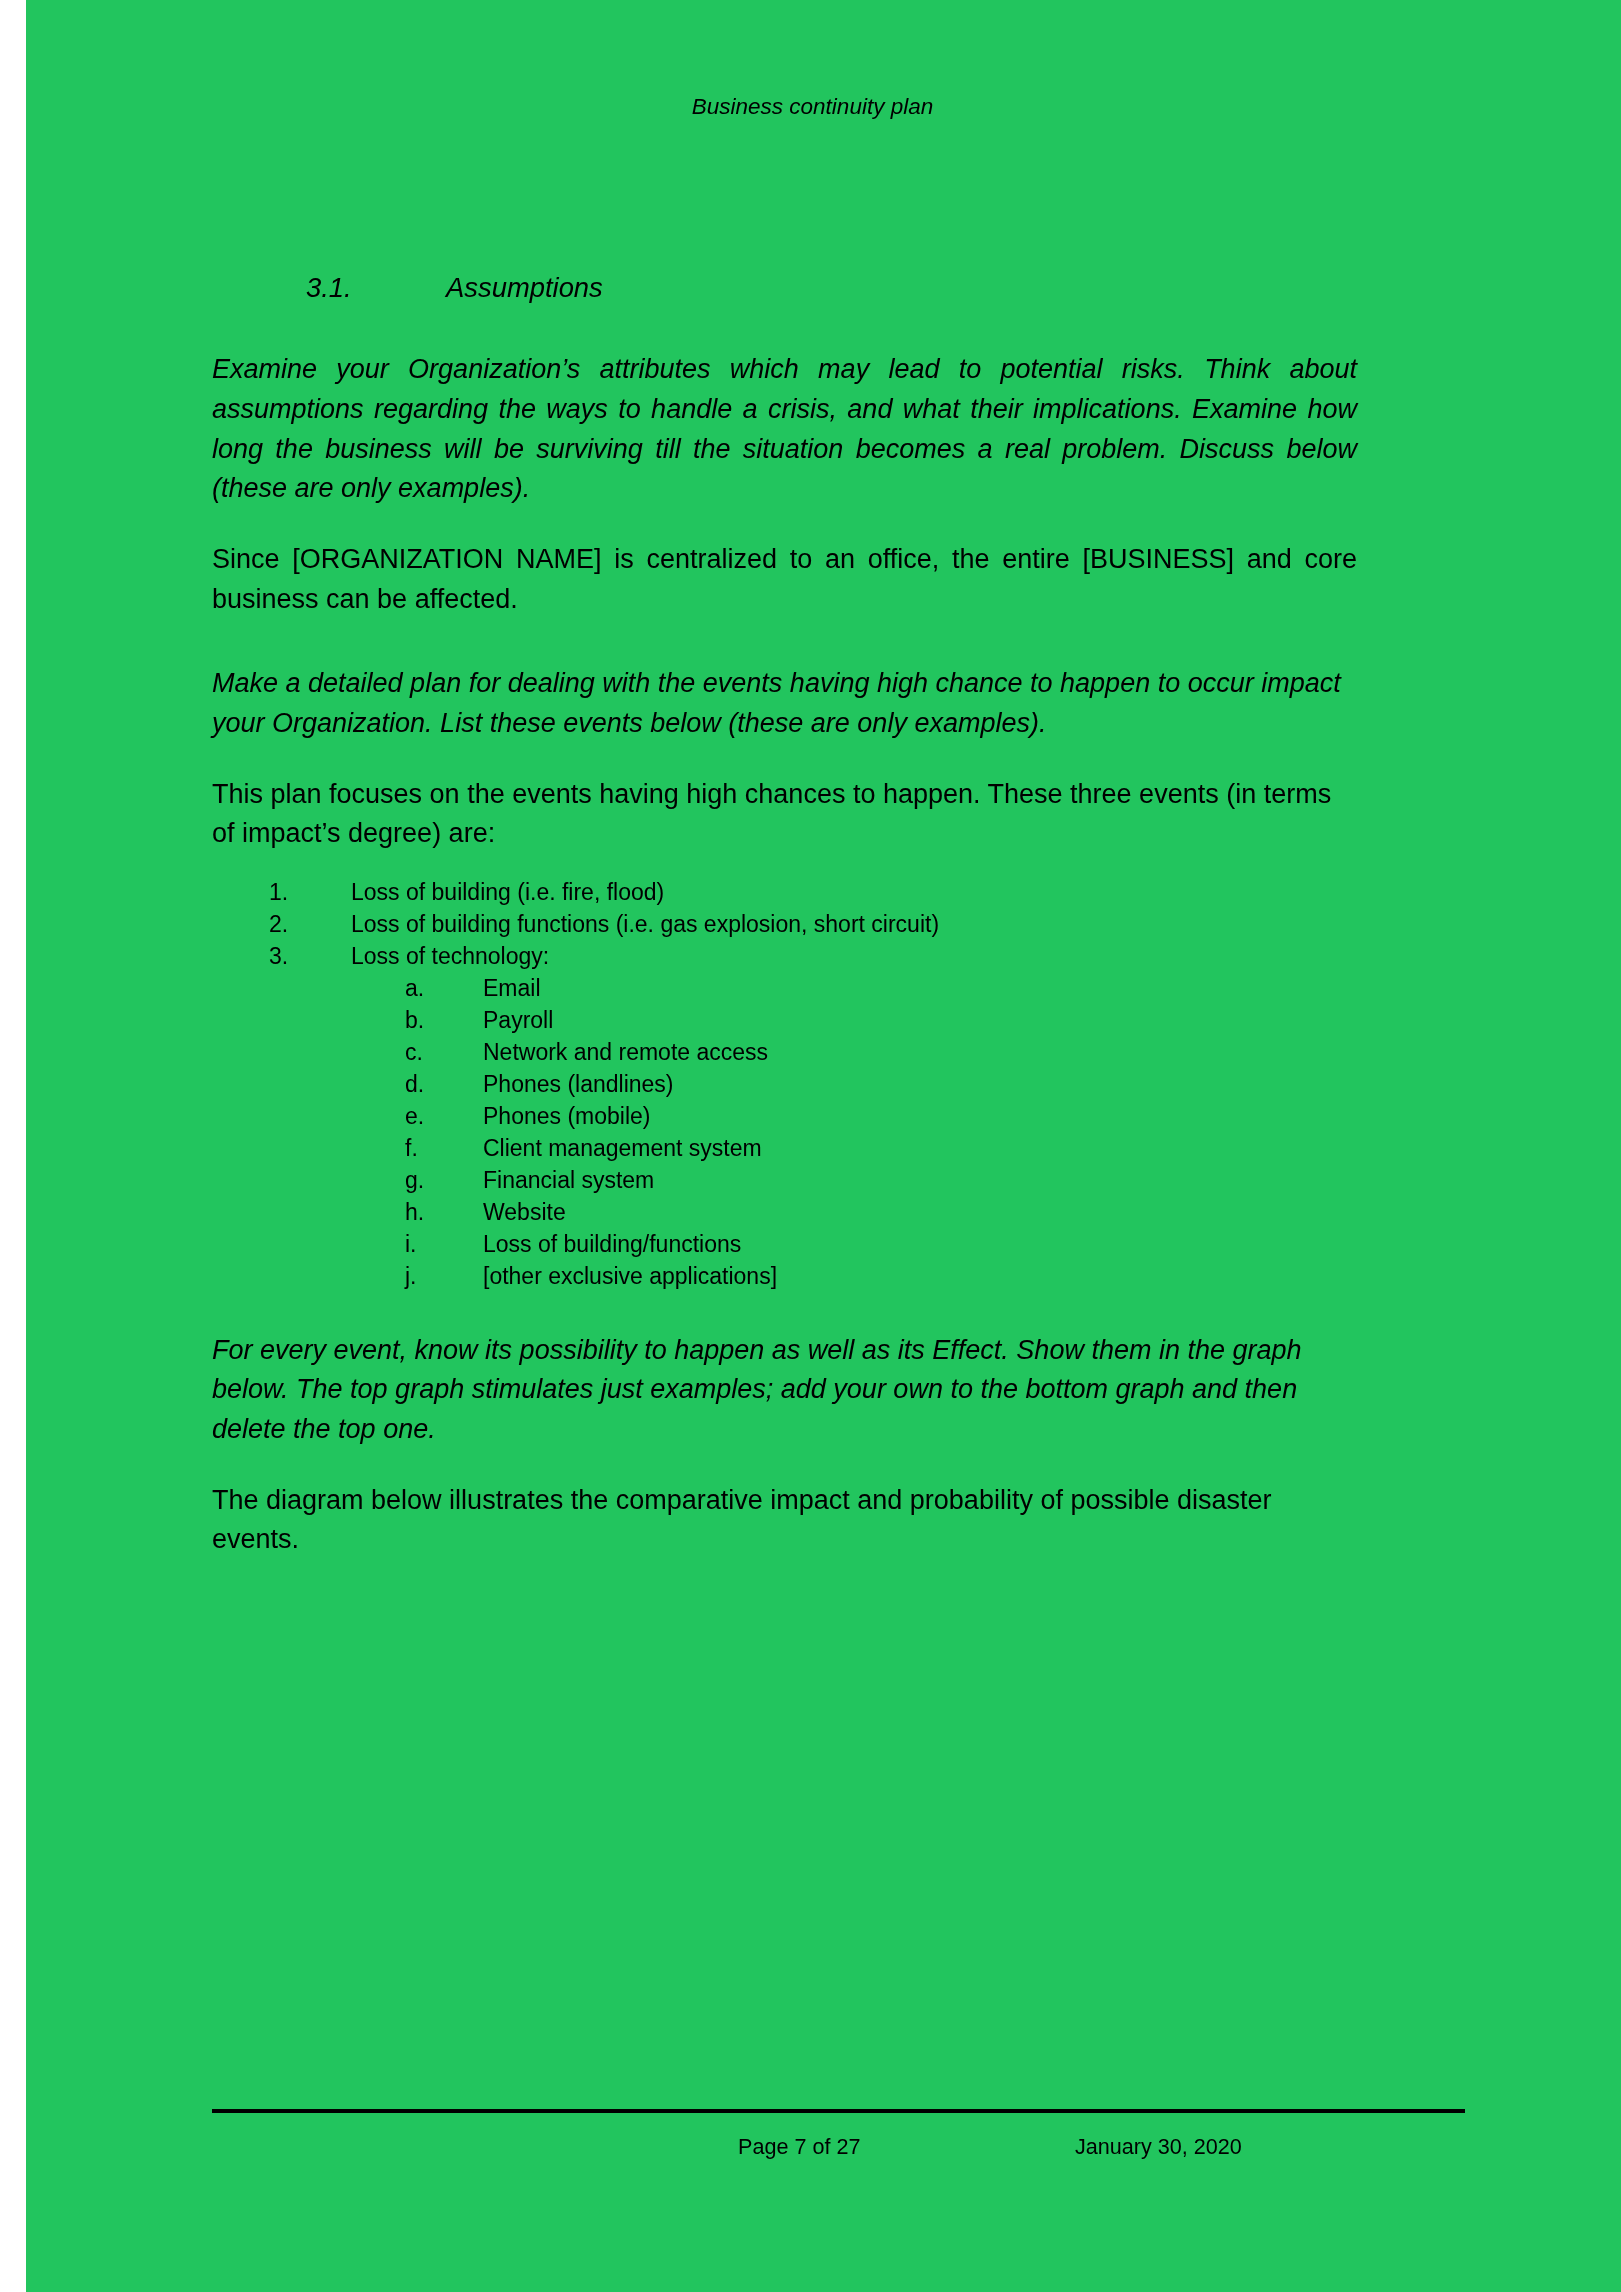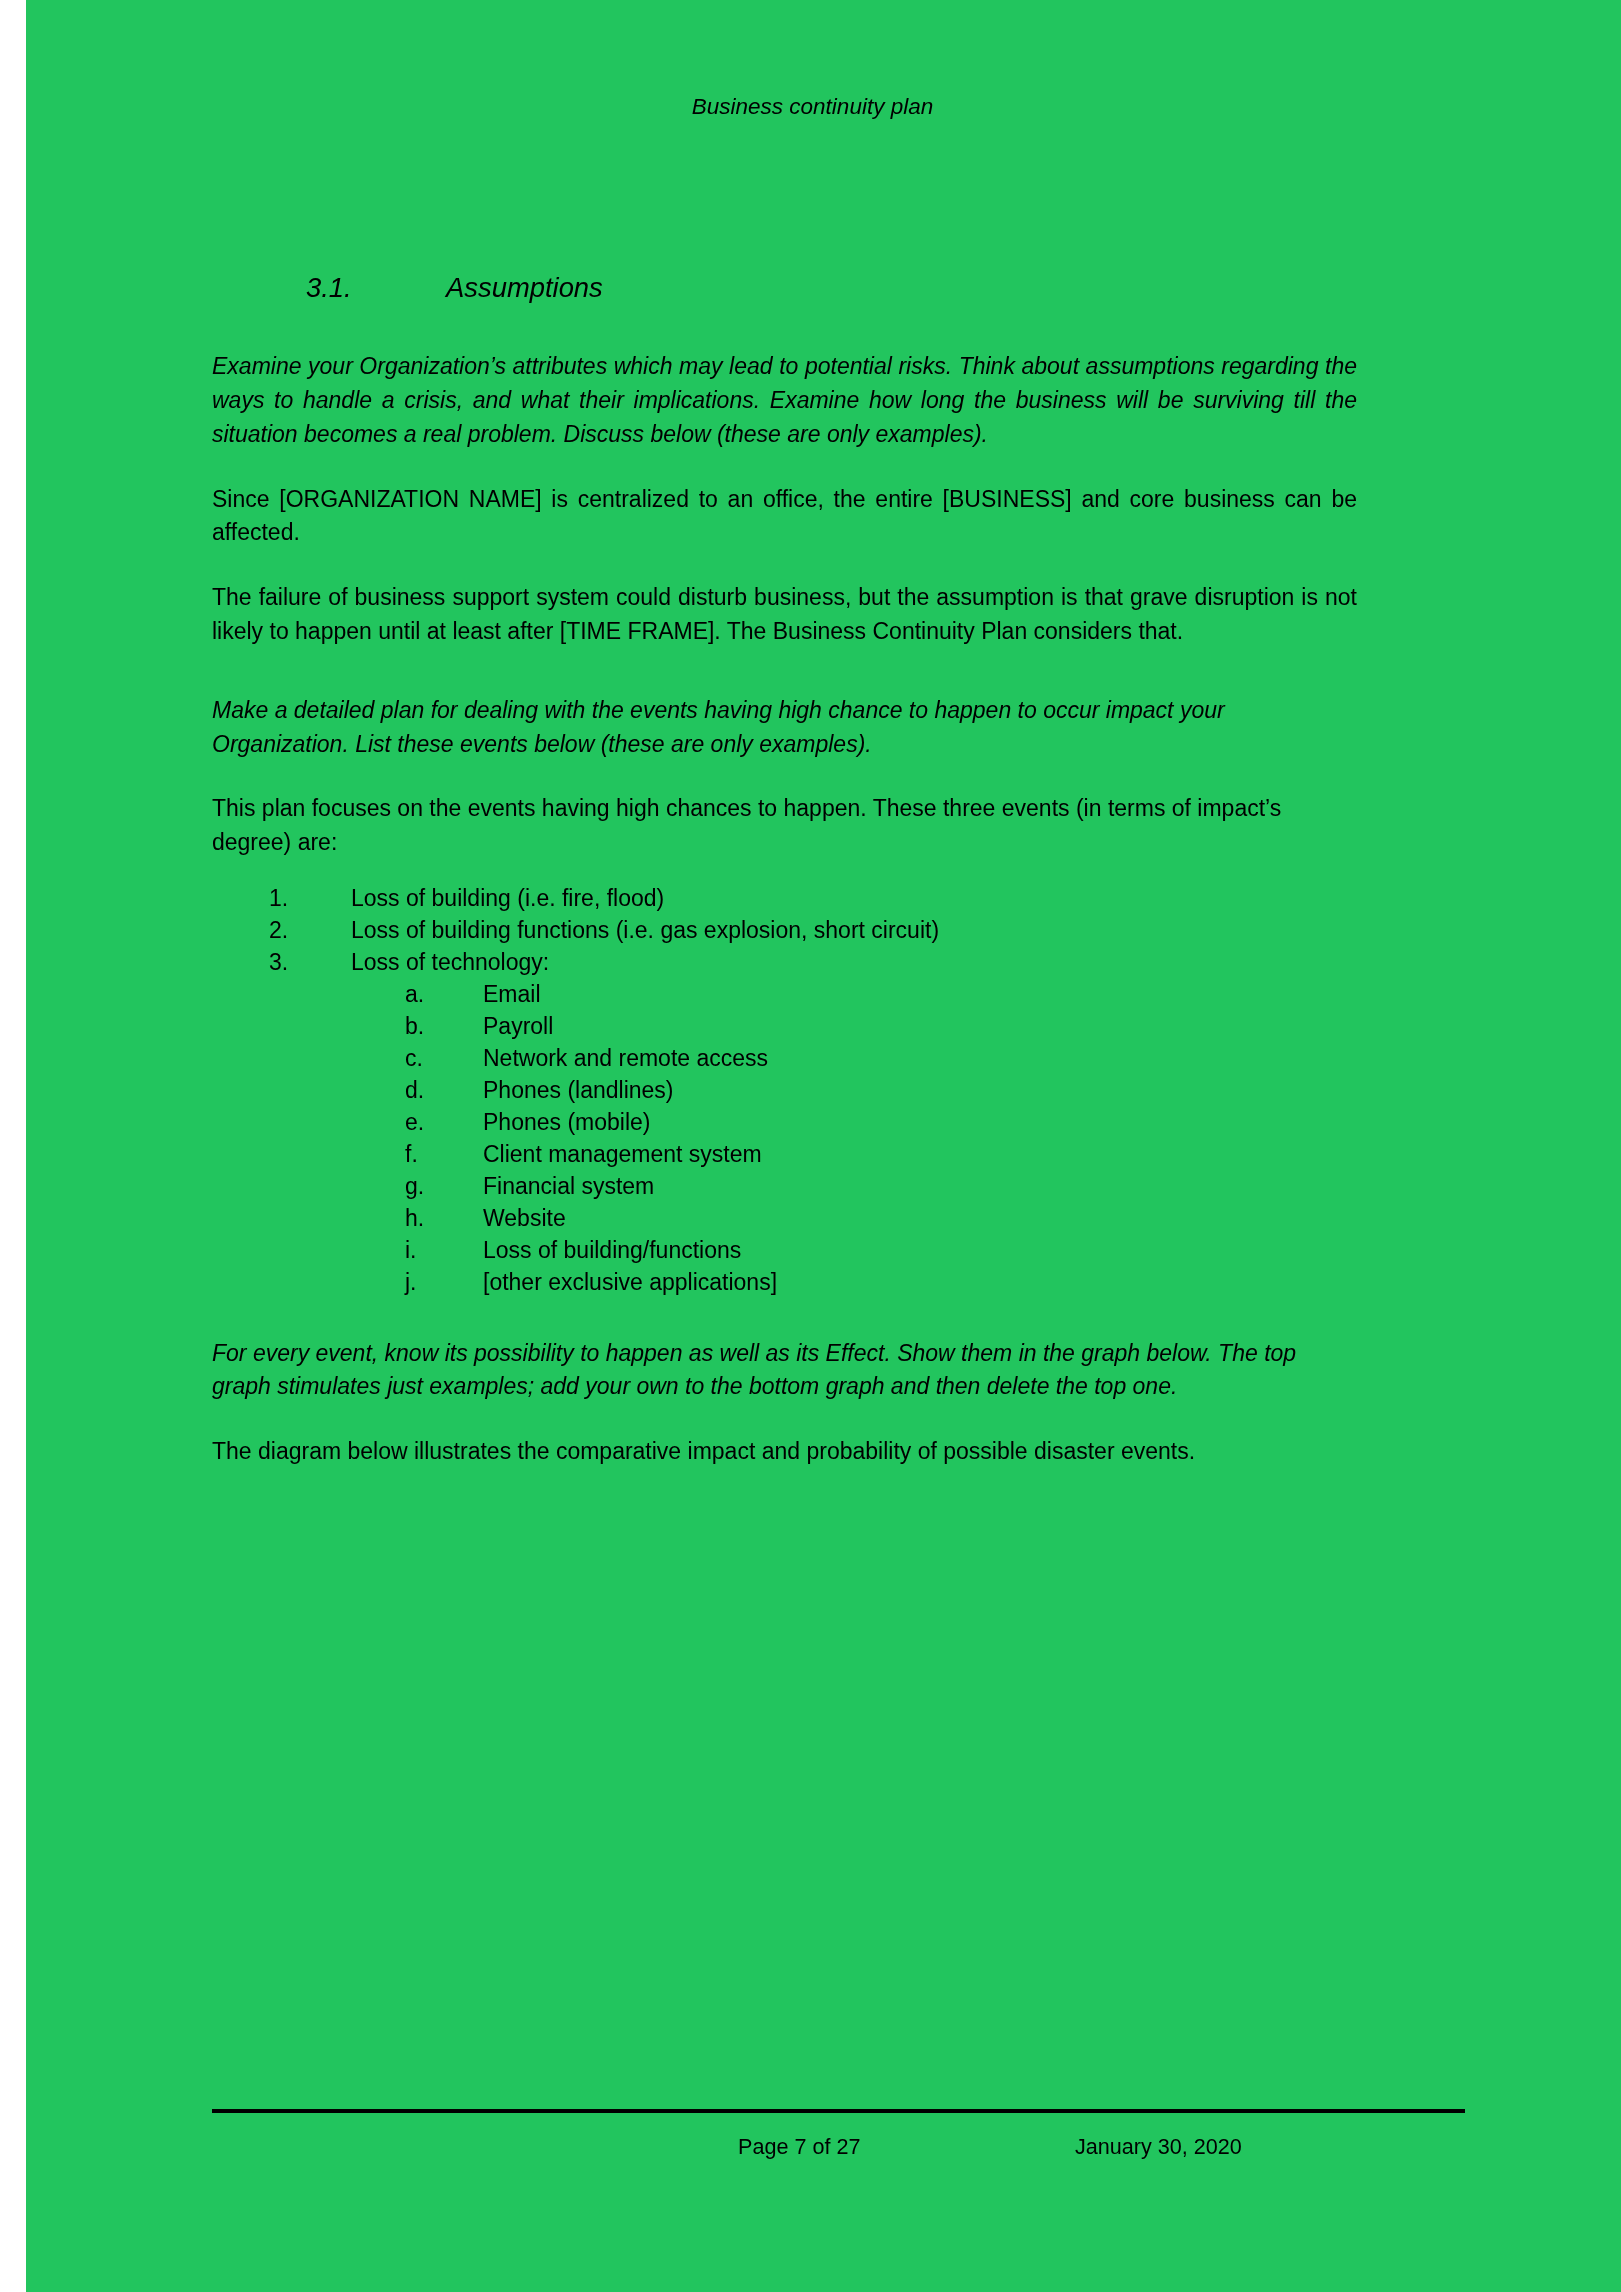--- a/index.html
+++ b/index.html
@@ -57,21 +57,21 @@
     font-style: italic;
     margin: 48px 0 0 37px;
     line-height: 1.25;
   }
   h2.sub-title .num {
     display: inline-block;
     width: 140px;
   }
 
   p.para {
-    font-size: 23px;
+    font-size: 27px;
     line-height: 1.47;
     margin: 31px 0 0 -57px;
     width: 1145px;
     text-align: justify;
     text-justify: inter-word;
   }
   p.para.italic {
     font-style: italic;
     margin-top: 41px;
   }
@@ -167,21 +167,20 @@
 
 
     <h2 class="sub-title">
       <span class="num">3.1.</span><span>Assumptions</span>
     </h2>
 
     <p class="para italic first-after-head">Examine your Organization’s attributes which may lead to potential risks. Think about assumptions regarding the ways to handle a crisis, and what their implications. Examine how long the business will be surviving till the situation becomes a real problem. Discuss below (these are only examples).</p>
 
     <p class="para">Since [ORGANIZATION NAME] is centralized to an office, the entire [BUSINESS] and core business can be affected.</p>
 
-    <p class="para">The failure of business support system could disturb business, but the assumption is that grave disruption is not likely to happen until at least after [TIME FRAME].  The Business Continuity Plan considers that.</p>
 
 
     <p class="para italic tight first-after-head">Make a detailed plan for dealing with the events having high chance to happen to occur impact your Organization. List these events below (these are only examples).</p>
 
     <p class="para tight">This plan focuses on the events having high chances to happen. These three events (in terms of impact’s degree) are:</p>
 
     <ol class="num-list">
       <li>
         <span class="marker">1.</span>
         <span>Loss of building (i.e. fire, flood)</span>

